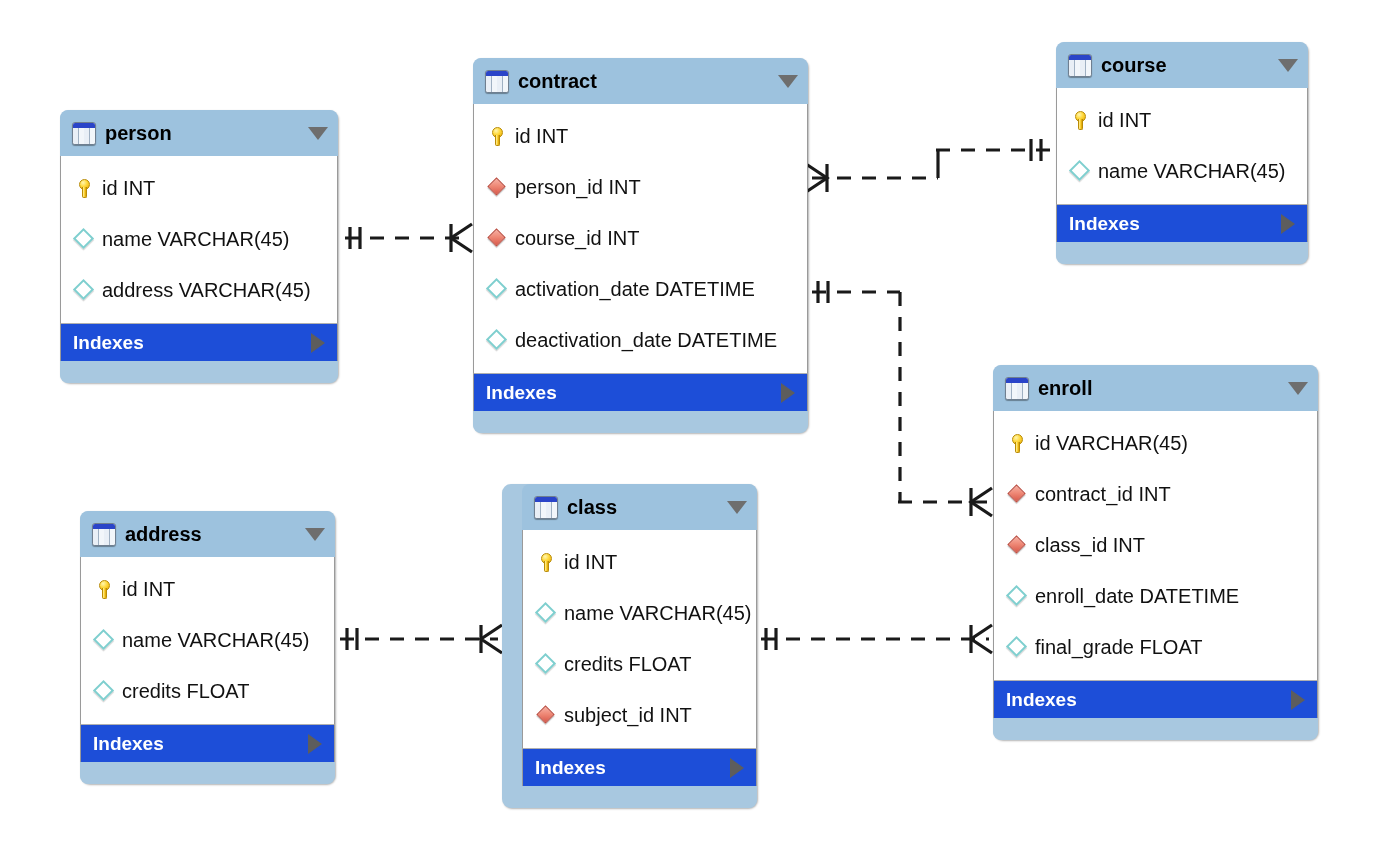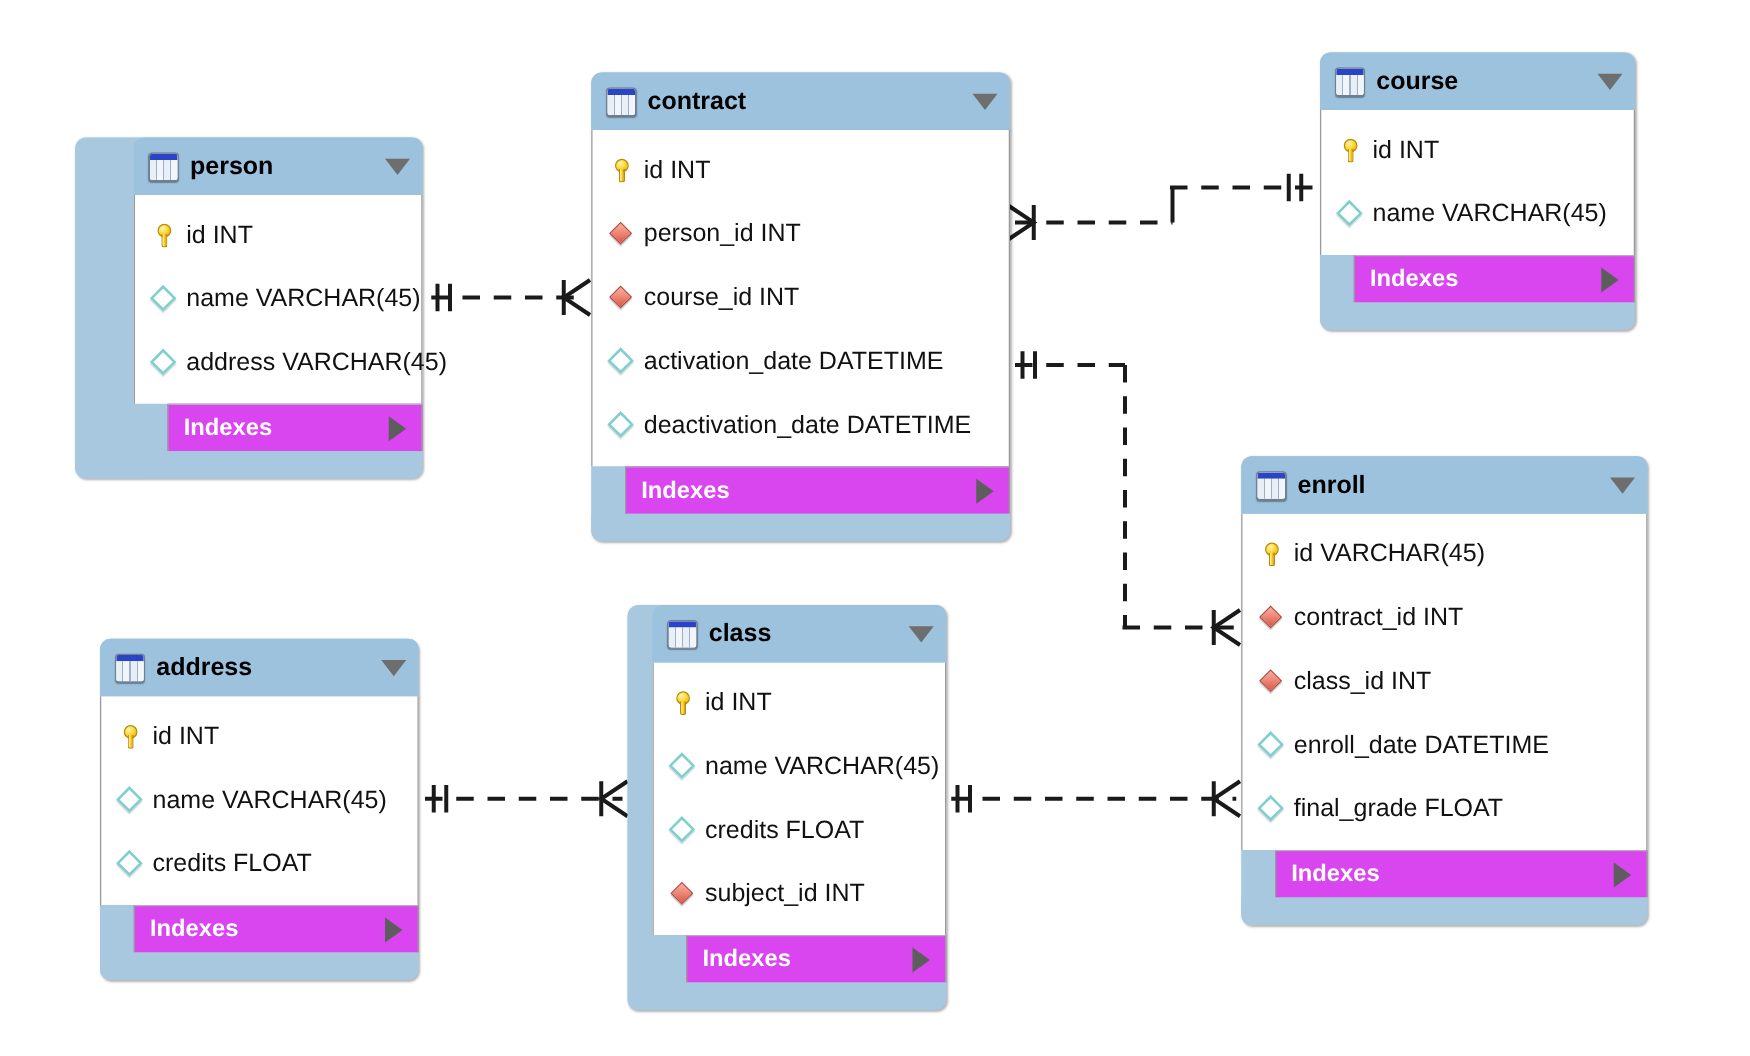--- a/index.html
+++ b/index.html
@@ -168,29 +168,28 @@
   }
   .col-label {
     font-size: 20px;
     color: #111111;
     line-height: 1;
   }
 
   
   .tbl-idx {
     height: 38px;
-    background: #d946ef;
+    background: #1d4ed8;
     border-left: 1px solid #9a9a9a;
     border-right: 1px solid #9a9a9a;
     border-top: 1px solid #b0b0b0;
     display: flex;
     align-items: center;
     padding: 0 12px 0 12px;
     box-sizing: border-box;
-    margin-left: 27px;
   }
   .tbl-idx-label {
     font-size: 19px;
     font-weight: bold;
     color: #ffffff;
     line-height: 1;
   }
   .tbl-idx-caret {
     margin-left: auto;
     width: 0; height: 0;
@@ -254,21 +253,21 @@
         <line x1="766" y1="628" x2="766" y2="650" stroke-dasharray="0"></line>
         <line x1="776" y1="628" x2="776" y2="650" stroke-dasharray="0"></line>
         <line x1="971" y1="625" x2="971" y2="653" stroke-dasharray="0"></line>
         <path d="M 992 625 L 971 639 L 992 653" stroke-dasharray="0"></path>
       </g>
 
     </g>
   </svg>
 
   <div id="tables-root">
-      <div class="tbl" style="left: 60px; top: 110px; width: 278px; padding-left: 47px;">
+      <div class="tbl" style="left: 60px; top: 110px; width: 278px;">
         <div class="tbl-hdr">
           <span class="tbl-icon"></span>
           <span class="tbl-title">person</span>
           <span class="tbl-caret"></span>
         </div>
         <div class="tbl-body">
           <div class="col">
             <span class="col-ico ico-key"></span>
             <span class="col-label">id INT</span>
           </div>

